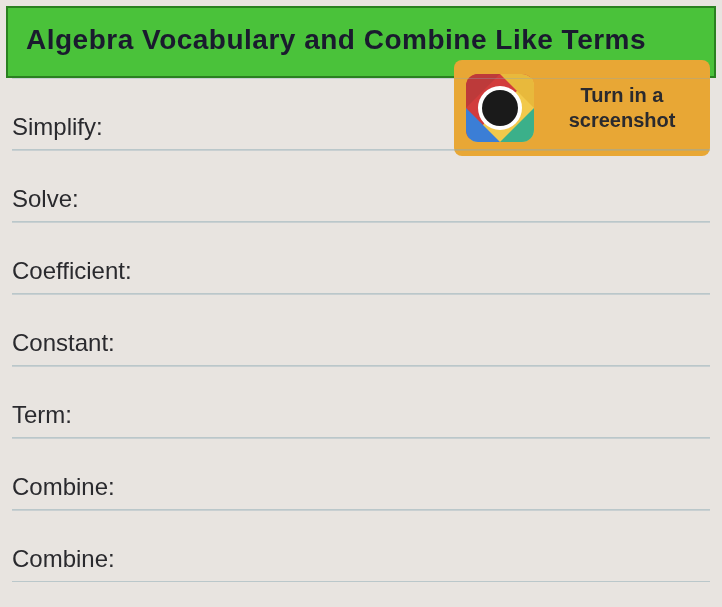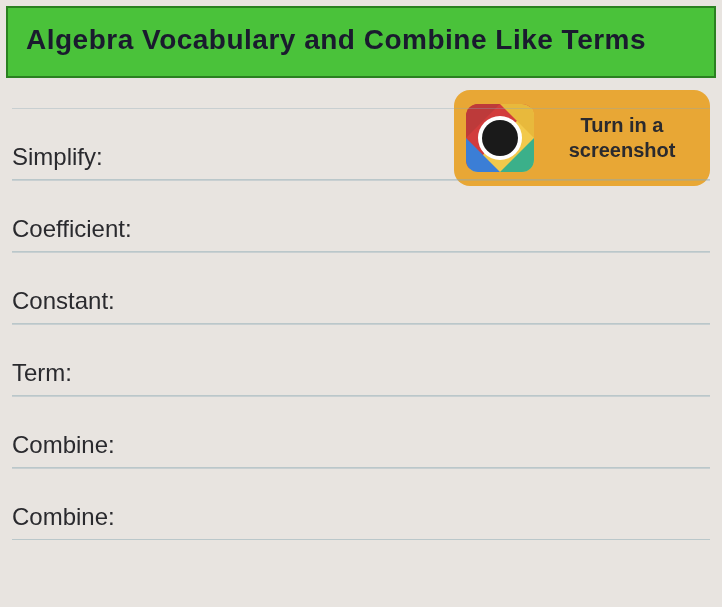--- a/index.html
+++ b/index.html
@@ -8,40 +8,39 @@
       height: 607px;
       background: #e8e4e0;
       padding: 6px;
       font-family: "Comic Sans MS", "Segoe Script", cursive, sans-serif;
       overflow: hidden;
     }
     .header {
       background: #4ac23a;
       border: 2px solid #2a8020;
       padding: 16px 18px 20px 18px;
-      margin-bottom: 30px;
     }
     .header-title {
       color: #1a1a2e;
       font-size: 28px;
       font-weight: bold;
       letter-spacing: 0.5px;
     }
     .content {
       position: relative;
       padding: 0 6px;
     }
     .callout {
       position: absolute;
       right: 6px;
       top: -18px;
       width: 256px;
       height: 96px;
       background: #e8a735;
-      border-radius: 16px;
+      border-radius: 8px;
       display: flex;
       align-items: center;
       padding: 10px 12px;
       gap: 12px;
     }
     .callout-icon {
       width: 68px;
       height: 68px;
       position: relative;
       flex: 0 0 auto;
@@ -106,20 +105,23 @@
         </g>
       </svg>
     </div>
     <div class="callout-text">Turn in a screenshot</div>
   </div>
 
   <div class="row">
     <span class="row-label">Simplify:</span>
   </div>
   <div class="row">
+    <span class="row-label">Solve:</span>
+  </div>
+  <div class="row">
     <span class="row-label">Coefficient:</span>
   </div>
   <div class="row">
     <span class="row-label">Constant:</span>
   </div>
   <div class="row">
     <span class="row-label">Term:</span>
   </div>
   <div class="row">
     <span class="row-label">Combine:</span>

